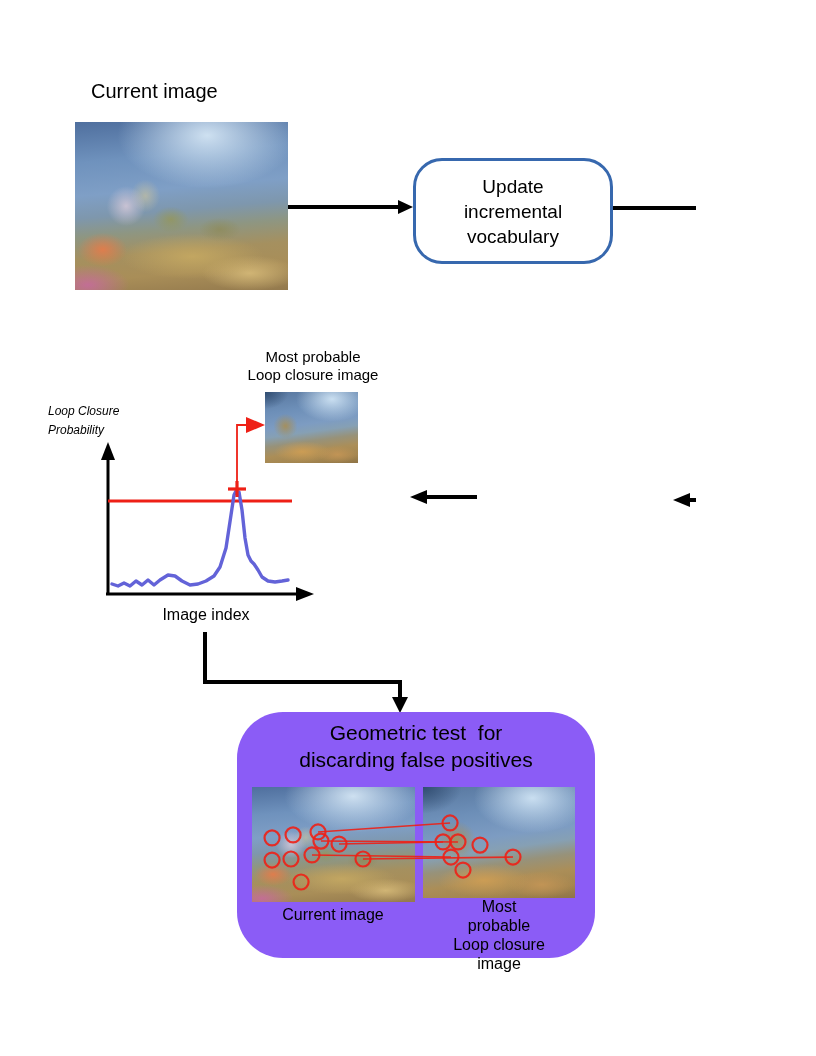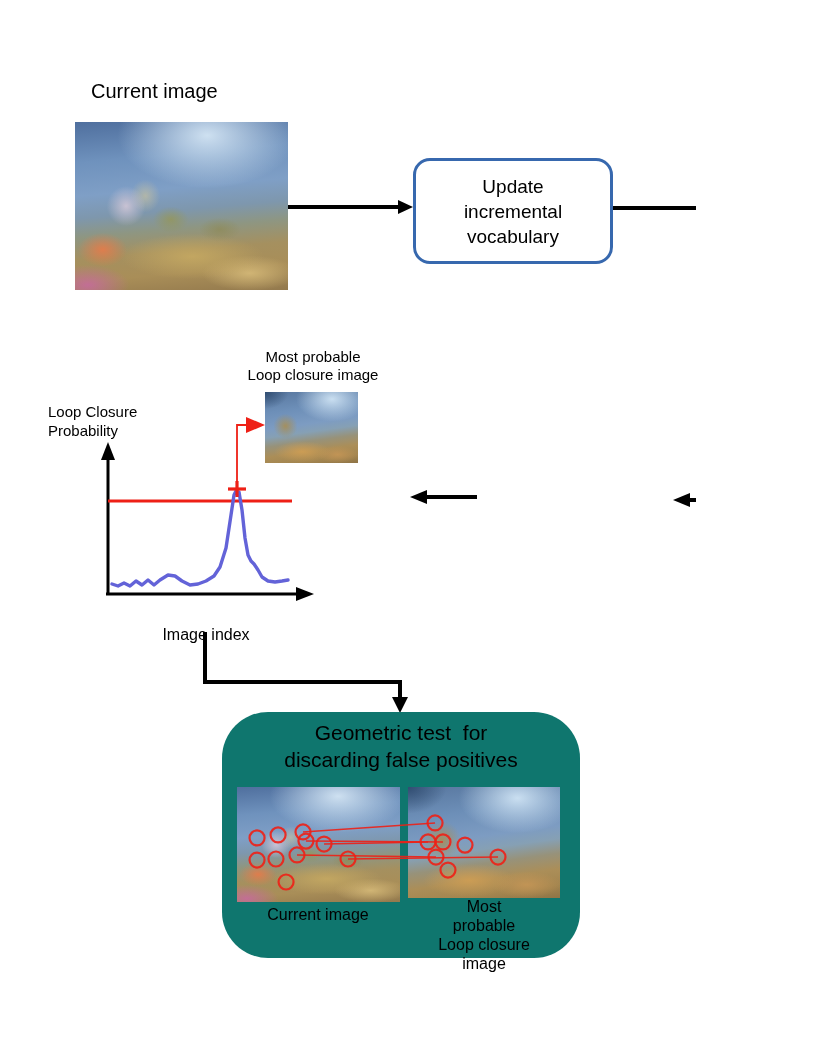--- a/index.html
+++ b/index.html
@@ -11,26 +11,26 @@
   html,body{margin:0;padding:0;background:#ffffff;}
   body{font-family:"Liberation Sans", sans-serif; color:#000;}
   .canvas{position:relative;width:696px;height:1056px;background:#fff;overflow:hidden;}
   .abs{position:absolute;}
   .ml{white-space:pre-wrap;}
   .overlay{position:absolute;left:0;top:0;width:816px;height:1056px;pointer-events:none;z-index:1;}
   .lbl{position:absolute;z-index:3;}
 
   
   .box{position:absolute;z-index:2;background:#fff;border:3px solid var(--accent);
-       border-radius:17px;display:flex;align-items:center;justify-content:center;
+       border-radius:29px;display:flex;align-items:center;justify-content:center;
        text-align:center;font-size:19px;line-height:25px;}
   .box-update{left:413px;top:158px;width:194px;height:100px;}
   .box-bayes{left:477px;top:452px;width:192px;height:98px;}
-  .box-geo{left:222px;top:712px;width:358px;height:246px;border-width:4px;border-radius:46px;
-           z-index:2;background:#0f766e;}
+  .box-geo{left:237px;top:712px;width:358px;height:246px;border-width:4px;border-radius:46px;
+           z-index:2;background:#8b5cf6;}
   .geo-title{position:absolute;left:0;right:0;top:7px;text-align:center;
              font-size:21px;line-height:27px;}
 
   
   .uw{position:absolute;z-index:2;background-color:#7d9cc0;
     background-image:
       radial-gradient(ellipse 60% 45% at 62% 8%, rgba(215,232,246,.92), rgba(215,232,246,0) 70%),
       radial-gradient(ellipse 26% 16% at 6% 97%, rgba(199,105,160,.85), rgba(199,105,160,0) 75%),
       radial-gradient(ellipse 16% 14% at 13% 76%, rgba(226,124,75,.95), rgba(226,124,75,0) 72%),
       radial-gradient(ellipse 13% 17% at 24% 50%, rgba(213,201,216,.85), rgba(213,201,216,0) 70%),
@@ -50,23 +50,23 @@
       radial-gradient(ellipse 30% 16% at 78% 88%, rgba(198,150,86,.85), rgba(198,150,86,0) 75%),
       linear-gradient(172deg,#58779f 0%,#6d8fb8 25%,#7d9cc2 45%,#86a0b4 55%,#97927a 66%,#ab8e58 78%,#a3854f 90%,#8f7446 100%);
   }
   .photo-current{left:75px;top:122px;width:213px;height:168px;}
   .photo-thumb{left:265px;top:392px;width:93px;height:71px;}
   .photo-geo-left{left:15px;top:75px;width:163px;height:115px;}
   .photo-geo-right{left:186px;top:75px;width:152px;height:111px;}
 
   
   .title-current{left:91px;top:80px;font-size:20px;}
-  .plot-ylabel{left:48px;top:402px;font-size:15px;line-height:19px;}
+  .plot-ylabel{left:48px;top:402px;font-size:12px;line-height:19px;font-style:italic;}
   .thumb-label{left:313px;top:348px;transform:translateX(-50%);font-size:15px;line-height:18px;text-align:center;}
-  .plot-xlabel{left:206px;top:606px;transform:translateX(-50%);font-size:16px;margin-top:20px;}
+  .plot-xlabel{left:206px;top:606px;transform:translateX(-50%);font-size:16px;}
   .cap-left{left:96px;top:194px;transform:translateX(-50%);font-size:16px;text-align:center;}
   .cap-right{left:262px;top:185px;transform:translateX(-50%);font-size:16px;line-height:19px;text-align:center;}
 
   .plot-svg{position:absolute;left:90px;top:380px;width:240px;height:230px;z-index:2;overflow:visible;}
   .match-svg{position:absolute;left:0;top:0;width:358px;height:246px;z-index:4;pointer-events:none;}
 </style>
 </head>
 <body>
 
 <div class="canvas">

